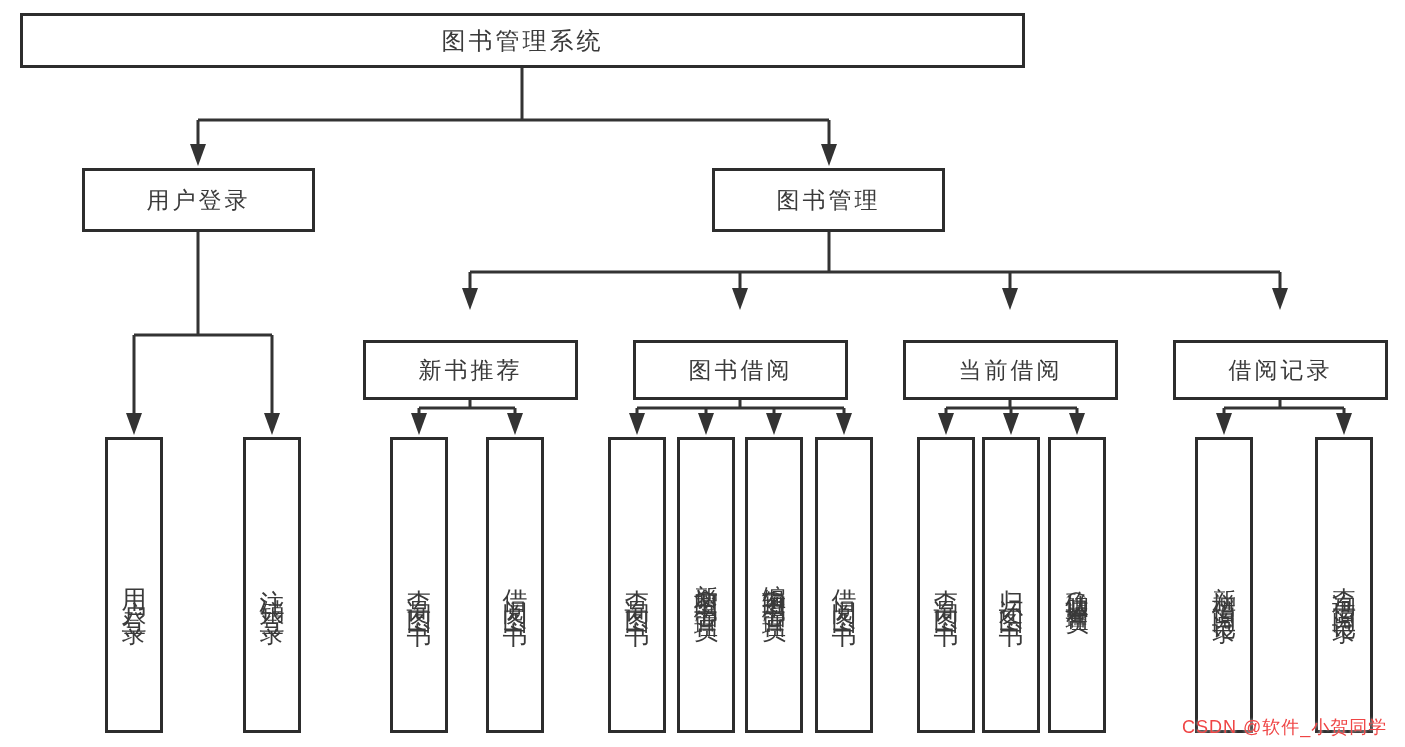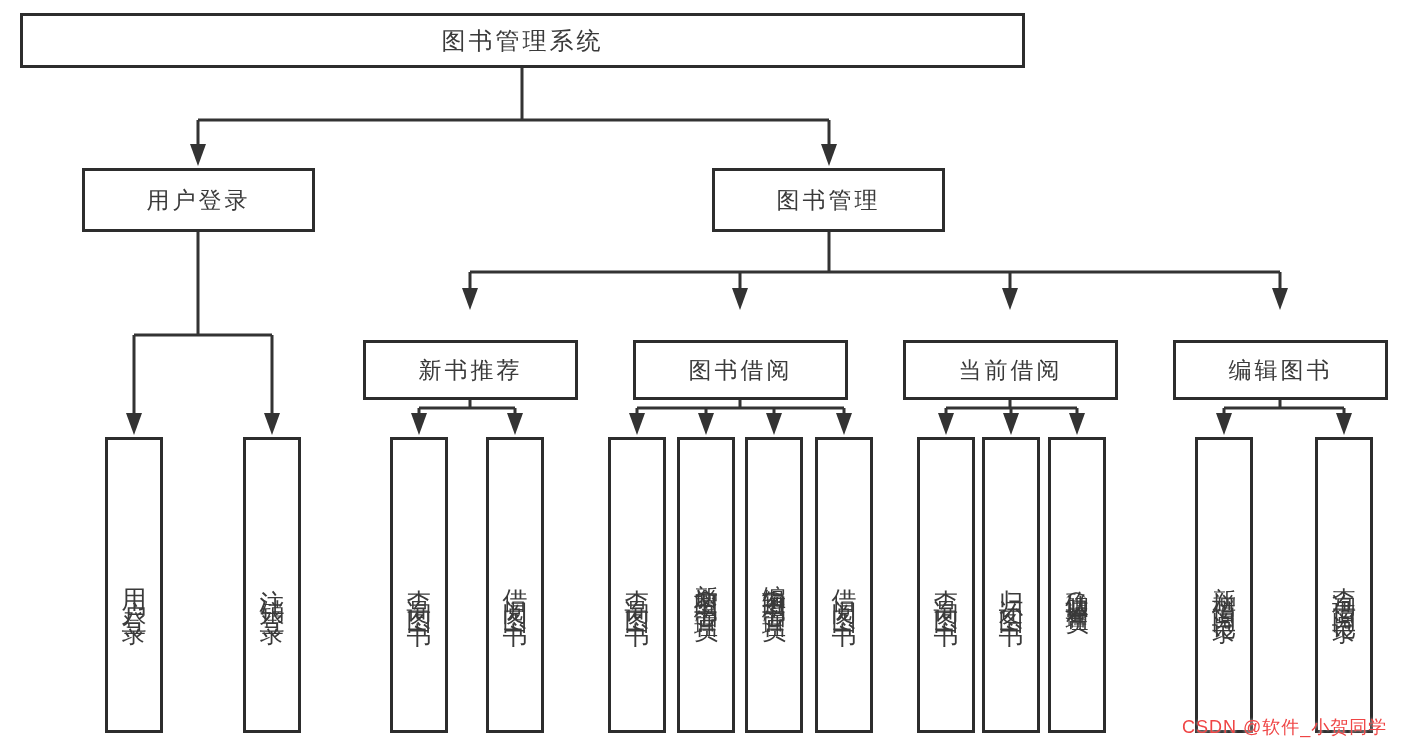--- a/index.html
+++ b/index.html
@@ -100,21 +100,21 @@
   </svg>
 
   <div class="node root-node h-node">图书管理系统</div>
 
   <div class="node l2-node h-node" style="left:82px;">用户登录</div>
   <div class="node l2-node h-node" style="left:712px;">图书管理</div>
 
   <div class="node l3-node h-node" style="left:363px;">新书推荐</div>
   <div class="node l3-node h-node" style="left:633px;">图书借阅</div>
   <div class="node l3-node h-node" style="left:903px;">当前借阅</div>
-  <div class="node l3-node h-node" style="left:1173px;">编辑图书</div>
+  <div class="node l3-node h-node" style="left:1173px;">借阅记录</div>
 
   <div class="node leaf-node vtext vt4" style="left:105px;">用户登录</div>
   <div class="node leaf-node vtext vt4" style="left:243px;">注销登录</div>
 
   <div class="node leaf-node vtext vt4" style="left:390px;">查询图书</div>
   <div class="node leaf-node vtext vt4" style="left:486px;">借阅图书</div>
 
   <div class="node leaf-node vtext vt4" style="left:608px;">查询图书</div>
   <div class="node leaf-node vtext vt9" style="left:677px;">新增图书（管理员）</div>
   <div class="node leaf-node vtext vt9" style="left:745px;">编辑图书（管理员）</div>

